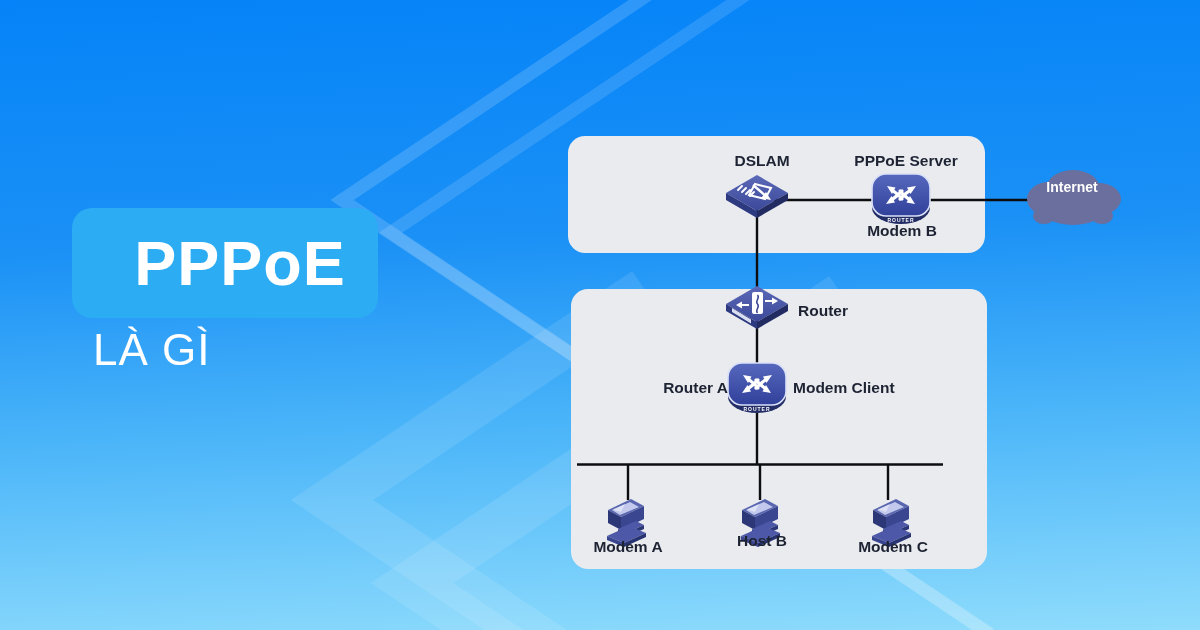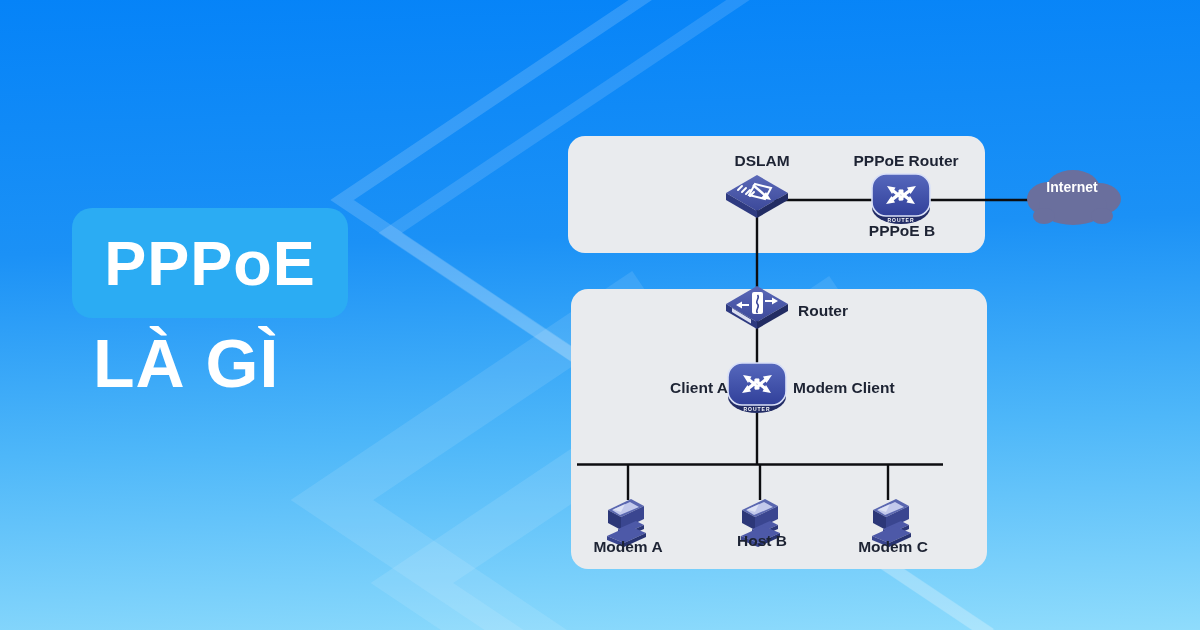--- a/index.html
+++ b/index.html
@@ -10,28 +10,28 @@
   }
   .layer{position:absolute;left:0;top:0;width:1200px;height:630px;}
   
   .panel{position:absolute;background:#e9ebee;border-radius:17px;}
   .panel.isp{left:568px;top:136px;width:417px;height:117px;}
   .panel.home{left:571px;top:289px;width:416px;height:280px;}
   
   .badge{
     position:absolute;left:72px;top:208px;width:276px;height:110px;
     background:#2bacf3;border-radius:20px;
-    display:flex;align-items:center;justify-content:center;
+    display:flex;align-items:center;justify-content:center;padding-left:30px;
   }
   .badge .t{
     color:#ffffff;font-size:63px;font-weight:bold;letter-spacing:1px;line-height:1;
   }
   .subtitle{
     position:absolute;left:93px;top:326px;color:#ffffff;
-    font-size:68px;font-weight:bold;letter-spacing:1px;line-height:1.1;white-space:nowrap;
+    font-size:44px;font-weight:normal;letter-spacing:1px;line-height:1.1;white-space:nowrap;
   }
   
   .lbl{
     position:absolute;color:#1d2333;font-size:15.5px;font-weight:600;
     white-space:nowrap;line-height:16px;
   }
   .lbl.cx{transform:translateX(-50%);}
   .lbl.rx{transform:translateX(-100%);}
   .cloud-lbl{
     position:absolute;color:#ffffff;font-size:14px;font-weight:600;
@@ -169,25 +169,25 @@
       <use href="#sym-host"></use>
     </svg>
   <svg class="icon" style="left:866px;top:493px" width="56" height="54">
       <use href="#sym-host"></use>
     </svg>
   <svg class="icon" style="left:1015px;top:161px" width="116" height="72">
       <use href="#sym-cloud"></use>
     </svg>
 
   <div class="lbl cx" style="left:762px;top:153px">DSLAM</div>
-  <div class="lbl cx" style="left:906px;top:153px">PPPoE Router</div>
-  <div class="lbl cx" style="left:902px;top:223px">PPPoE B</div>
+  <div class="lbl cx" style="left:906px;top:153px">PPPoE Server</div>
+  <div class="lbl cx" style="left:902px;top:223px">Modem B</div>
   <div class="cloud-lbl" style="left:1072px;top:187px">Internet</div>
   <div class="lbl" style="left:798px;top:303px">Router</div>
-  <div class="lbl rx" style="left:728px;top:380px">Client A</div>
+  <div class="lbl rx" style="left:728px;top:380px">Router A</div>
   <div class="lbl" style="left:793px;top:380px">Modem Client</div>
   <div class="lbl cx" style="left:628px;top:539px">Modem A</div>
   <div class="lbl cx" style="left:762px;top:533px">Host B</div>
   <div class="lbl cx" style="left:893px;top:539px">Modem C</div>
 
   <div class="badge">
     <div class="t">PPPoE</div>
   </div>
   <div class="subtitle">LÀ GÌ</div>
 

